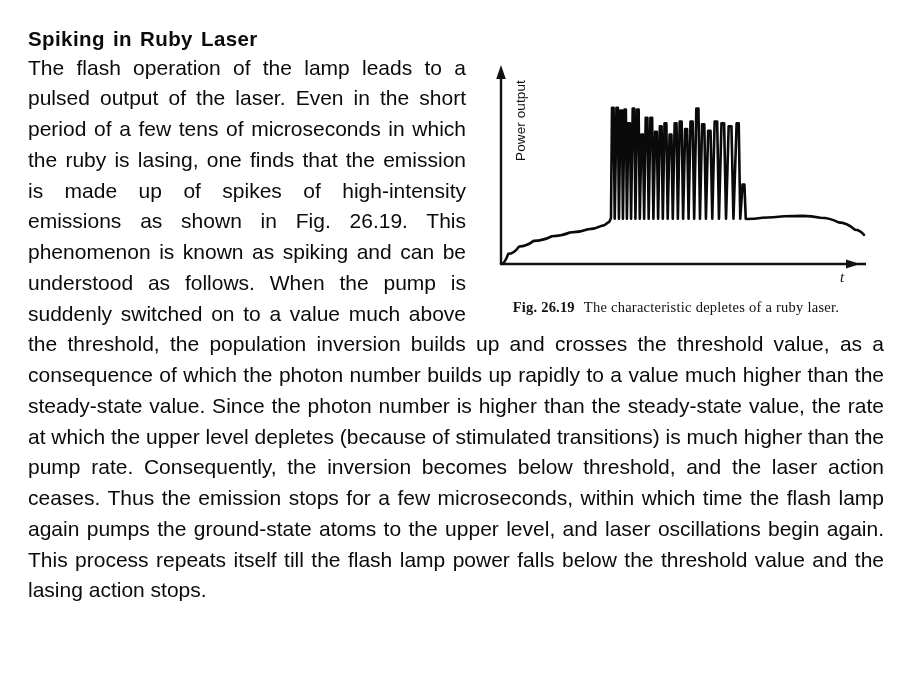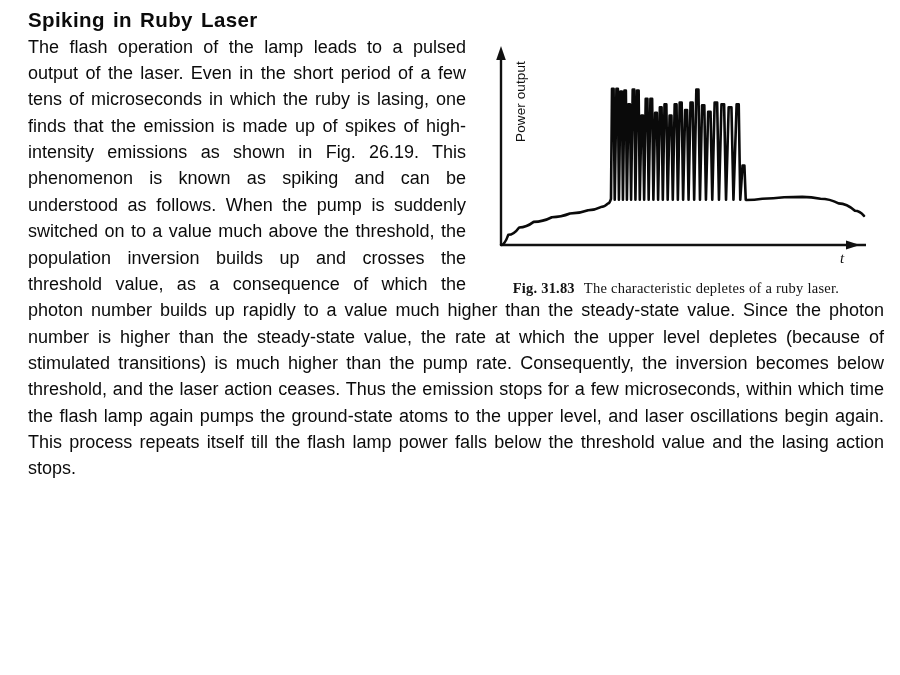--- a/index.html
+++ b/index.html
@@ -13,21 +13,21 @@
     overflow: hidden;
     font-family: "Liberation Sans", sans-serif;
     color: #0b0b0b;
   }
 
   .page {
     position: relative;
     width: 900px;
     height: 573px;
     box-sizing: border-box;
-    padding: 5px 14px 0 14px;
+    padding: 24px 14px 0 14px;
   }
 
   
   .heading {
     font-size: 20.5px;
     font-weight: bold;
     letter-spacing: 0.4px;
     word-spacing: 2px;
     margin: 2px 0 1px 14px;
     line-height: 1.25;
@@ -58,21 +58,21 @@
     letter-spacing: 0.25px;
   }
   .figure-caption .figno {
     font-weight: bold;
     margin-right: 9px;
     letter-spacing: 0.2px;
   }
 
   
   .body-copy {
-    font-size: 18px;
+    font-size: 21px;
     line-height: 1.465;
     text-align: justify;
     text-justify: inter-word;
     color: #0b0b0b;
     margin: 0;
     padding: 0 2px 0 14px;
     hyphens: none;
   }
   .body-copy p {
     margin: 0;
@@ -133,21 +133,21 @@
 
           <path id="trace" d="M 35.00 207.00 Q 38.63 207.00 42.26 196.82 Q 47.70 196.82 53.15 189.43 Q 60.41 189.43 67.67 183.88 Q 76.75 183.88 85.82 179.25 Q 94.90 179.25 103.97 175.55 Q 113.05 175.55 122.12 172.22 Q 128.47 172.22 134.82 169.07 Q 138.46 169.07 142.08 165.38 Q 143.54 165.38 144.99 160.75 L 146.01 50.68 L 147.59 50.68 L 148.74 161.68 L 150.44 50.68 L 151.88 50.68 L 152.94 161.68 L 154.43 53.45 L 155.88 53.45 L 156.93 161.68 L 158.42 52.53 L 159.87 52.53 L 160.92 161.68 L 162.35 66.40 L 163.93 66.40 L 165.08 161.68 L 166.70 51.60 L 168.29 51.60 L 169.44 161.68 L 171.06 52.53 L 172.64 52.53 L 173.79 161.68 L 175.42 77.50 L 177.00 77.50 L 178.15 161.68 L 179.71 60.85 L 181.42 60.85 L 182.67 161.68 L 184.43 60.85 L 186.14 60.85 L 187.38 161.68 L 189.14 74.72 L 190.86 74.72 L 192.10 161.68 L 193.86 69.18 L 195.58 69.18 L 196.82 161.68 L 198.52 66.40 L 200.36 66.40 L 201.70 161.68 L 203.60 77.50 L 205.44 77.50 L 206.79 161.68 L 208.68 66.40 L 210.53 66.40 L 211.87 161.68 L 213.70 64.55 L 215.67 64.55 L 217.11 161.68 L 219.14 71.95 L 221.12 71.95 L 222.56 161.68 L 224.52 64.55 L 226.63 64.55 L 228.16 161.68 L 230.33 51.60 L 232.44 51.60 L 233.97 161.68 L 236.07 67.32 L 238.31 67.32 L 239.94 161.68 L 242.18 73.80 L 244.55 73.80 L 246.27 161.68 L 248.64 64.55 L 251.15 64.55 L 252.97 161.68 L 255.48 66.40 L 258.11 66.40 L 260.03 161.68 L 262.67 69.18 L 265.44 69.18 L 267.45 161.68 L 270.62 66.40 L 272.73 66.40 L 274.26 161.68 L 276.56 127.45 L 278.41 127.45 L 279.75 161.68 L 280.39 162.05 Q 288.37 162.05 296.36 160.75 Q 307.25 160.75 318.14 159.27 Q 327.21 159.27 336.29 158.90 Q 345.37 158.90 354.44 160.75 Q 363.51 160.75 372.59 165.38 Q 380.76 165.38 388.93 172.78 Q 393.46 172.78 398.00 177.77" fill="none" stroke="#0a0a0a" stroke-width="2.6" stroke-linejoin="round" stroke-linecap="round"></path>
         </svg>
 
         <div class="axis-label-y">Power output</div>
 
         <div class="axis-label-x">t</div>
       </div>
 
       <div class="figure-caption">
-        <span class="figno">Fig. 31.83</span><span>The characteristic depletes of a ruby laser.</span>
+        <span class="figno">Fig. 26.19</span><span>The characteristic depletes of a ruby laser.</span>
       </div>
     </div>
 
     <div class="body-copy">
       <p>The flash operation of the lamp leads to a pulsed output of the laser. Even in the short period of a few tens of microseconds in which the ruby is lasing, one finds that the emission is made up of spikes of high-intensity emissions as shown in Fig. 26.19. This phenomenon is known as spiking and can be understood as  follows. When the pump is suddenly switched on to a value much above the threshold, the population inversion builds up and crosses the threshold value, as  a  consequence of which the photon number builds up rapidly to a value much higher than the steady-state value. Since the photon number is higher than the steady-state value, the rate at which the upper level depletes (because of stimulated  transitions)  is much higher than the pump rate. Consequently, the inversion becomes  below  threshold, and  the  laser action  ceases.  Thus the emission stops for a few microseconds, within which time the  flash   lamp again pumps the ground-state atoms to   the upper   level,   and   laser oscillations begin again. This process repeats itself till the flash lamp power falls below the threshold value and the lasing action stops.</p>
     </div>
 
   </div>
 </div>
 

